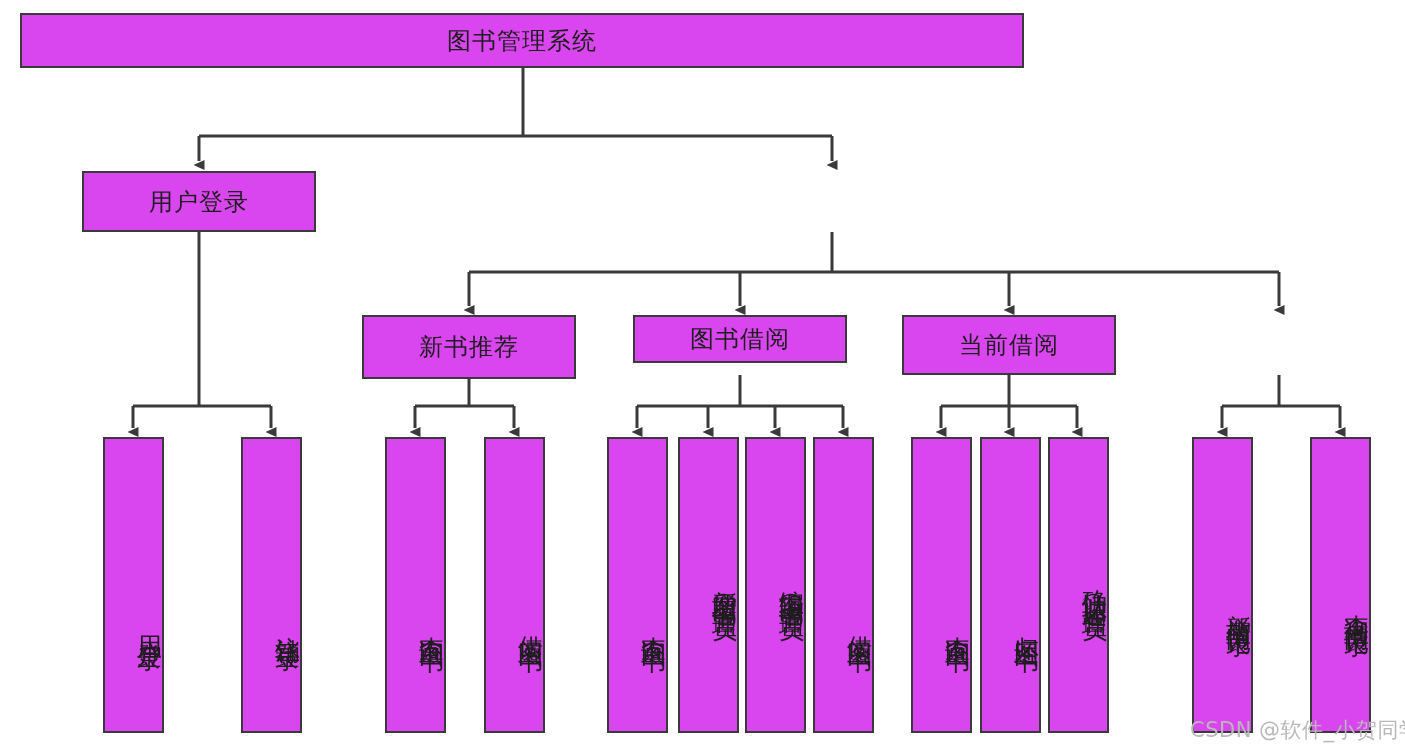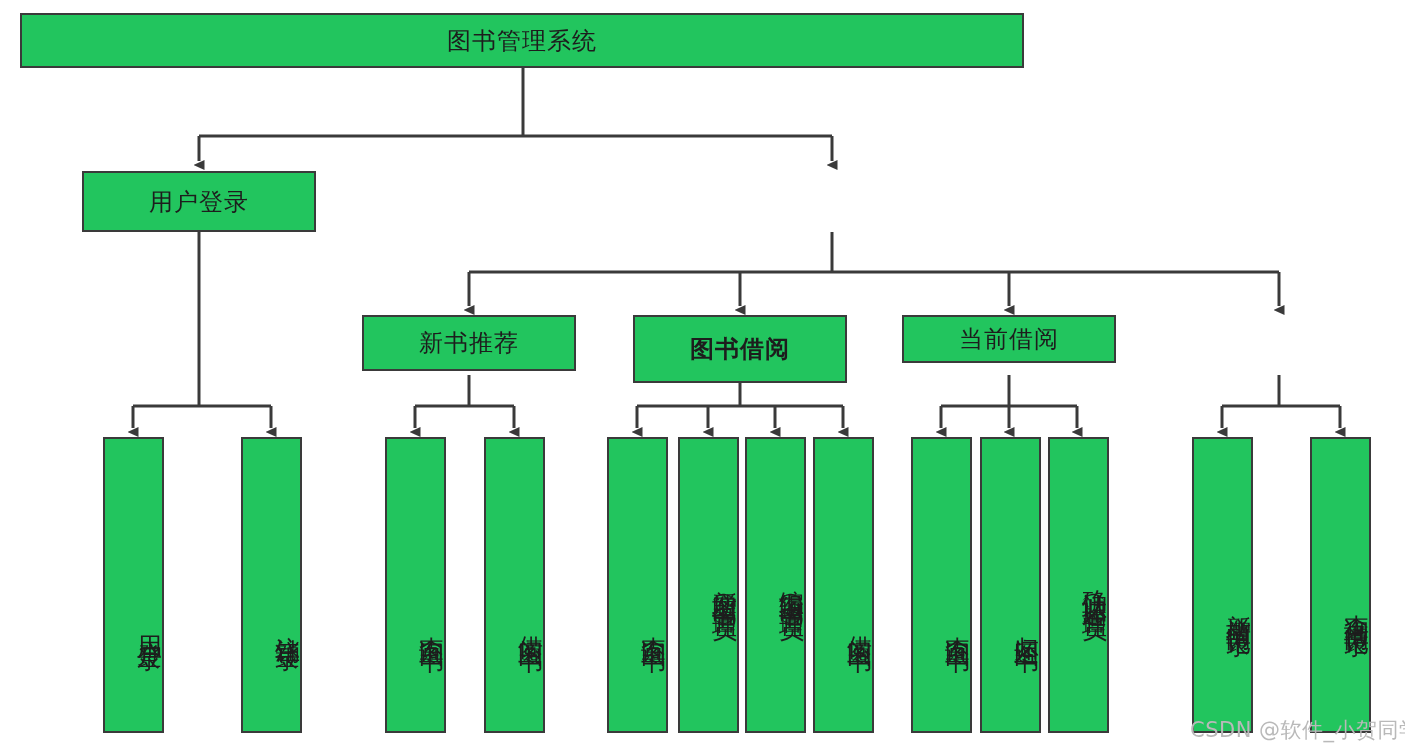--- a/index.html
+++ b/index.html
@@ -21,21 +21,21 @@
     position: absolute;
     left: 0;
     top: 0;
     width: 1405px;
     height: 747px;
     pointer-events: none;
   }
   .node {
     position: absolute;
     box-sizing: border-box;
-    background: #22c55e;
+    background: #d946ef;
     border: 2.5px solid #3a3a3a;
     display: flex;
     align-items: center;
     justify-content: center;
     color: #1d1d1d;
   }
   .node.horiz {
     font-size: 24px;
     letter-spacing: 1px;
   }
@@ -120,27 +120,27 @@
   </svg>
 
   <div class="node horiz" style="left:20px; top:13px; width:1004px; height:55px;">
     <span>图书管理系统</span>
   </div>
 
   <div class="node horiz" style="left:82px; top:171px; width:234px; height:61px;">
     <span>用户登录</span>
   </div>
 
-  <div class="node horiz" style="left:362px; top:315px; width:214px; height:56px;">
+  <div class="node horiz" style="left:362px; top:315px; width:214px; height:64px;">
     <span>新书推荐</span>
   </div>
-  <div class="node horiz" style="left:633px; top:315px; width:214px; height:68px;font-weight:bold;">
+  <div class="node horiz" style="left:633px; top:315px; width:214px; height:48px;">
     <span>图书借阅</span>
   </div>
-  <div class="node horiz" style="left:902px; top:315px; width:214px; height:48px;font-family:Liberation Mono, monospace;">
+  <div class="node horiz" style="left:902px; top:315px; width:214px; height:60px;font-family:Liberation Mono, monospace;">
     <span>当前借阅</span>
   </div>
 
   <div class="node vert" style="left:103px; top:437px; width:61px; height:296px; padding-top:78px;">
     <span class="vtext">用户登录</span>
   </div>
   <div class="node vert" style="left:241px; top:437px; width:61px; height:296px; padding-top:78px;">
     <span class="vtext">注销登录</span>
   </div>
 

